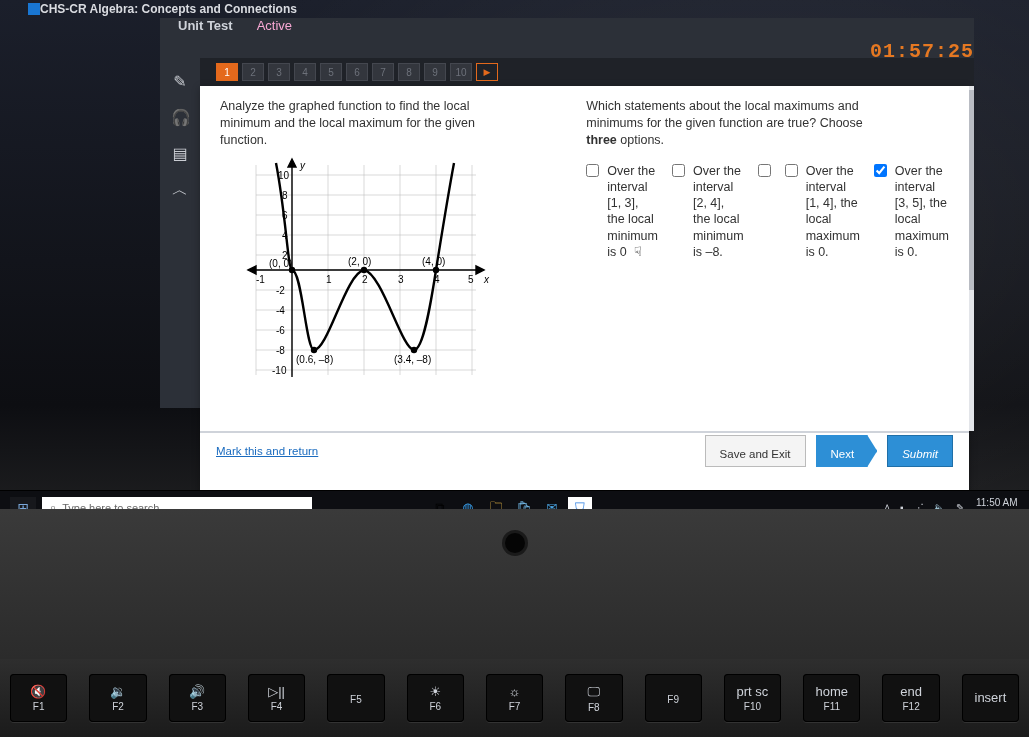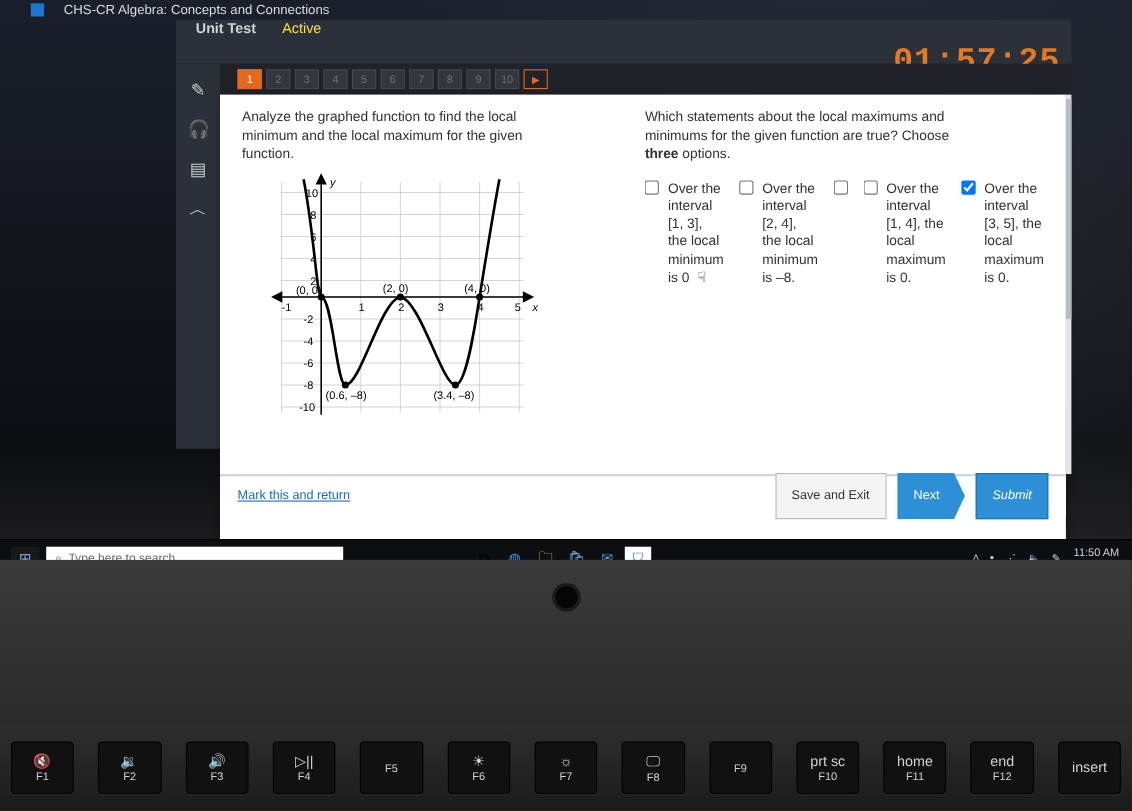--- a/index.html
+++ b/index.html
@@ -13,40 +13,40 @@
   .laptop-glare {
     position: absolute; inset: 0;
     background: radial-gradient(ellipse at 75% 30%, rgba(255,255,255,0.08), transparent 55%),
                 linear-gradient(to bottom, #1b1f2b 0%, #0d0e12 55%, #2a2a2a 80%, #4a4a4a 100%);
   }
   
   .browser-tab {
     position: absolute; top: 0; left: 22px;
     color: #d9dbe0; font-size: 12px;
     padding: 2px 6px;
-    display: flex; align-items: center; gap: 18px;
-    font-weight: normal;
+    display: flex; align-items: center; gap: 0;
+    font-weight: bold;
     filter: blur(.3px);
   }
   .browser-tab .favicon { width:12px; height:12px; background:#1976d2; display:inline-block; }
   
   .ed-header {
     position: absolute; top: 18px; left: 160px; right: 55px;
     height: 40px;
     background: #2c3038;
     display: flex; align-items: flex-start;
     padding: 0 18px;
     color: #cfd3da;
     font-size: 13px;
   }
   .ed-header .title { font-weight: bold; margin-right: 24px; }
-  .ed-header .status   { color: #fde047; }
+  .ed-header .status   { color: #f9a8d4; }
   .timer {
-    position: absolute; right: 65px; top: 40px;
-    color: #e57822; font-size: 30px; letter-spacing: 1px;
+    position: absolute; right: 55px; top: 40px;
+    color: #e57822; font-size: 20px; letter-spacing: 1px;
     font-family: "Courier New", monospace; font-weight: bold;
     filter: blur(.4px);
   }
   
   .qnav {
     position: absolute; top: 58px; left: 160px; right: 55px;
     height: 28px;
     background: #1f2228;
     display: flex; gap: 4px; align-items: center;
     padding: 0 16px 0 56px;
@@ -98,21 +98,21 @@
   .footer {
     position: absolute; top: 431px; left: 200px; right: 60px;
     height: 38px; background: #fff;
     display: flex; align-items: center; justify-content: space-between;
     padding: 0 16px;
     border-top: 2px solid #cfd3da;
   }
   .footer a { color:#1a6bbf; font-size:11.5px; text-decoration: underline; }
   .footer .btns { display:flex; gap:10px; }
   .footer button {
-    height: 42px; padding: 12px 14px; font-size: 11.5px;
+    height: 32px; padding: 12px 14px; font-size: 11.5px;
     border: 1px solid #bbb; background:#f4f4f4; color:#333; cursor:pointer;
   }
   .footer button.next {
     background: #2d8fd6; border-color:#2d8fd6; color:#fff;
     position: relative; padding-right: 22px;
     clip-path: polygon(0 0, calc(100% - 10px) 0, 100% 50%, calc(100% - 10px) 100%, 0 100%);
     text-align: right;
   }
   .footer button.submit { background:#2d8fd6; border-color:#1f6fa8; color:#fff; font-style:italic; }
   

